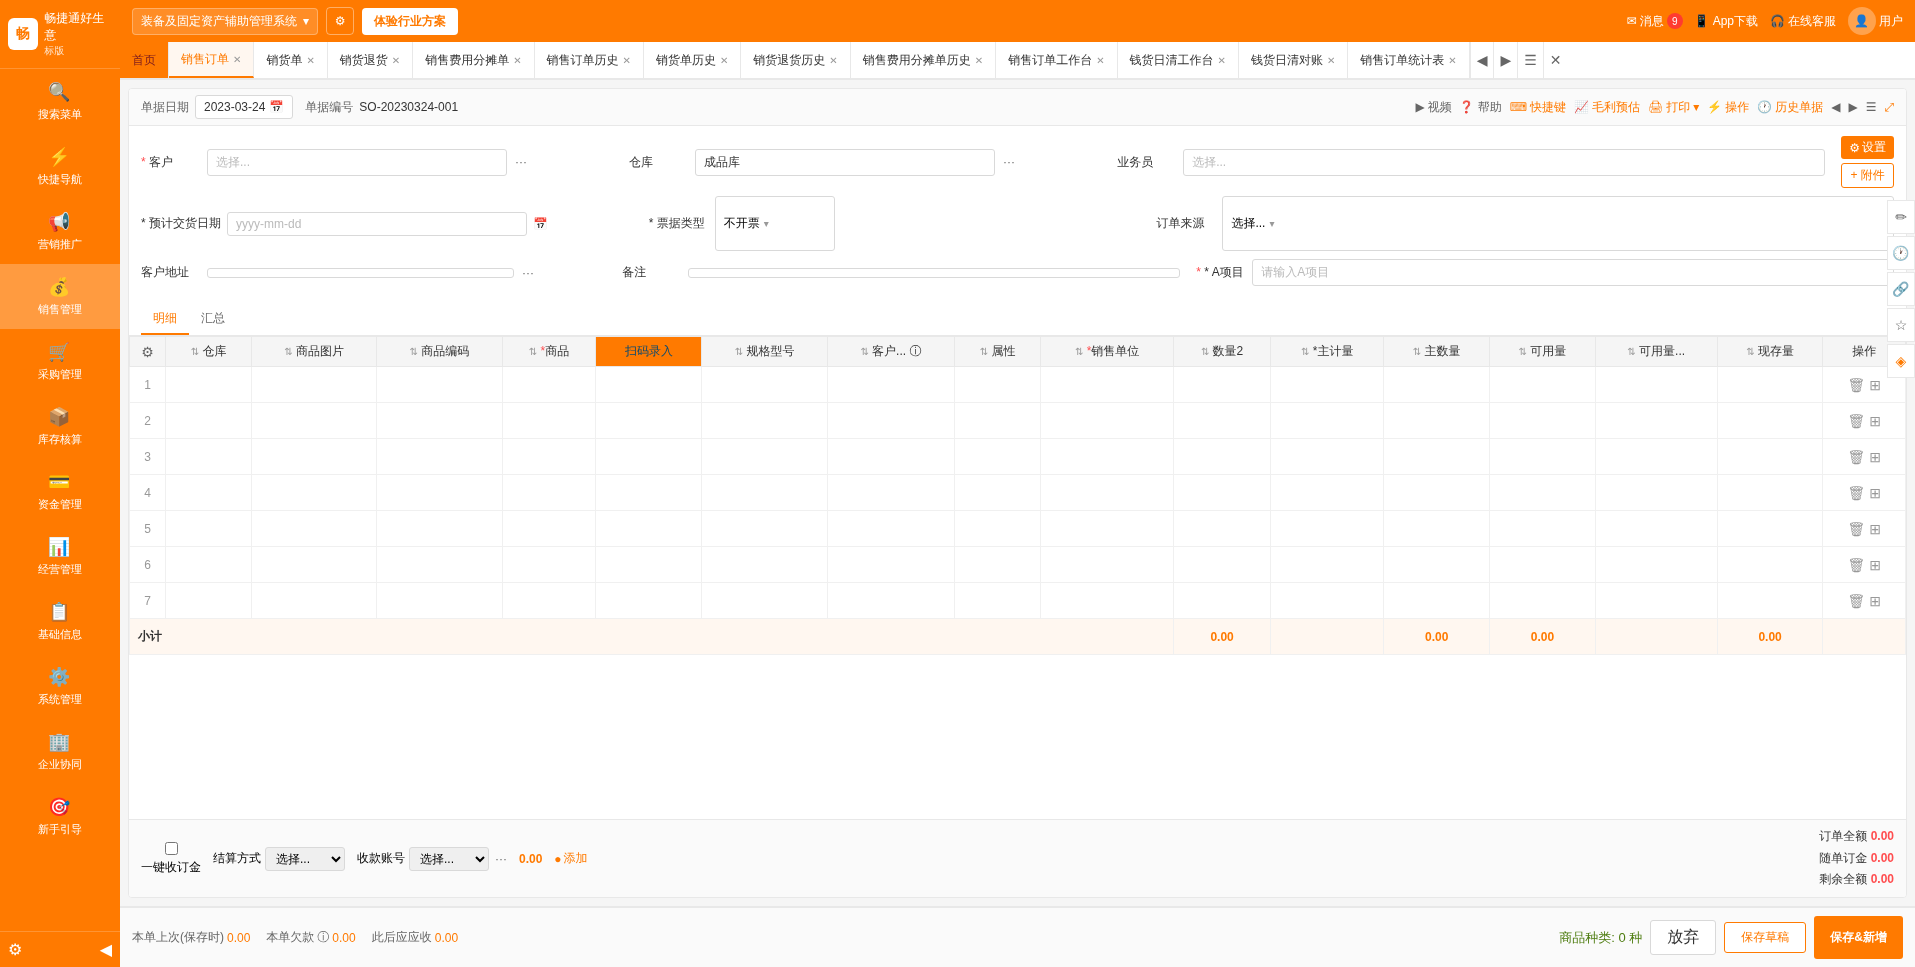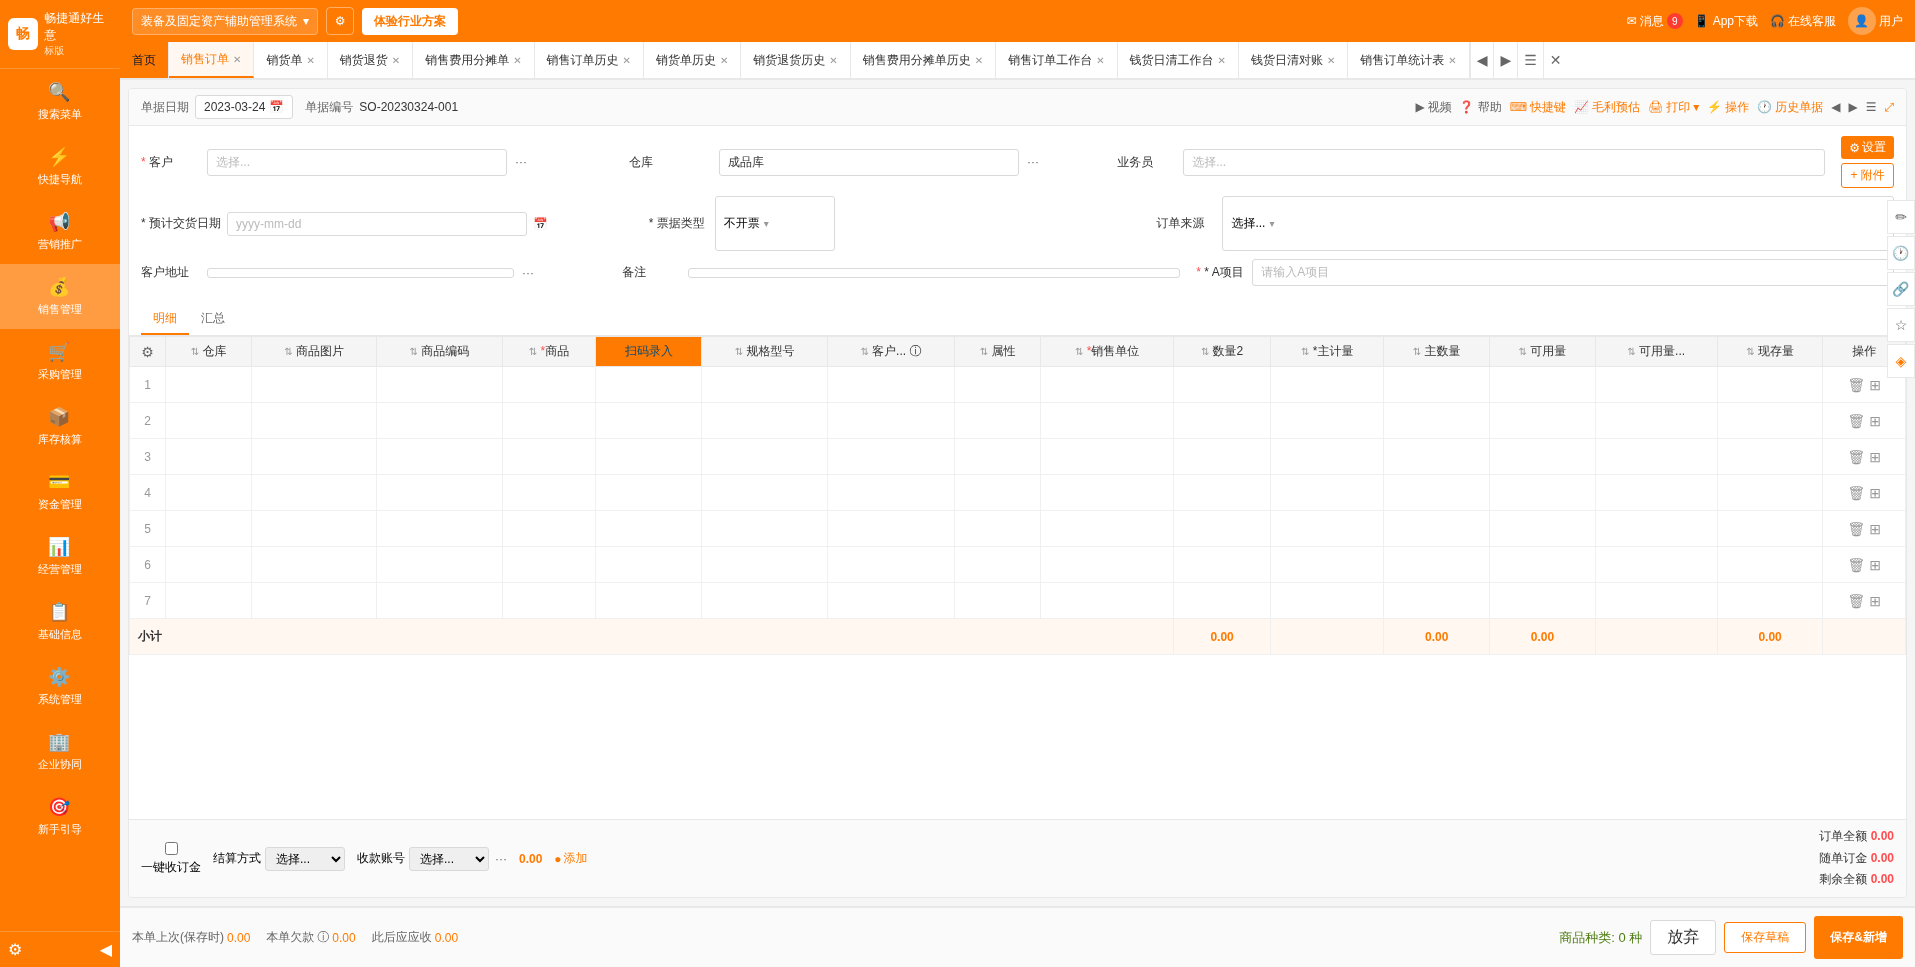--- a/index.html
+++ b/index.html
@@ -126,21 +126,21 @@
       padding: 8px 12px;
       cursor: pointer;
       white-space: nowrap;
       font-size: 12px;
       color: #333;
       display: flex; align-items: center; gap: 4px;
       border-right: 1px solid #e8e8e8;
       height: 36px;
     }
     .tab.active { color: #ff7a00; border-bottom: 2px solid #ff7a00; background: #fff7f0; }
-    .tab.home { background: #ff7a00; color: #0f172a; }
+    .tab.home { background: #ff7a00; color: #7f1d1d; }
     .tab-close { font-size: 10px; color: #999; cursor: pointer; }
     .tabs-nav-btn {
       padding: 0 6px;
       cursor: pointer;
       font-size: 14px;
       color: #666;
       height: 36px;
       display: flex; align-items: center;
       border-left: 1px solid #e8e8e8;
     }
@@ -668,21 +668,21 @@
       <div class="form-fields">
 
         <div class="form-row">
           <div class="field-group">
             <span class="field-label required">客户</span>
             <div class="field-input placeholder-text" style="min-width:200px;">选择...</div>
             <span class="field-ellipsis">···</span>
           </div>
           <div class="field-group">
             <span class="field-label">仓库</span>
-            <div class="field-input" style="min-width:120px;margin-left:24px;">成品库</div>
+            <div class="field-input" style="min-width:120px;">成品库</div>
             <span class="field-ellipsis">···</span>
           </div>
           <div class="field-group" style="flex:1.5;">
             <span class="field-label">业务员</span>
             <div class="field-input placeholder-text field-input-wide" style="min-width:160px;flex:1;">选择...</div>
           </div>
 
           <div style="display:flex;flex-direction:column;gap:4px;margin-left:auto;">
             <button class="action-btn-small">
               <span>⚙</span>

